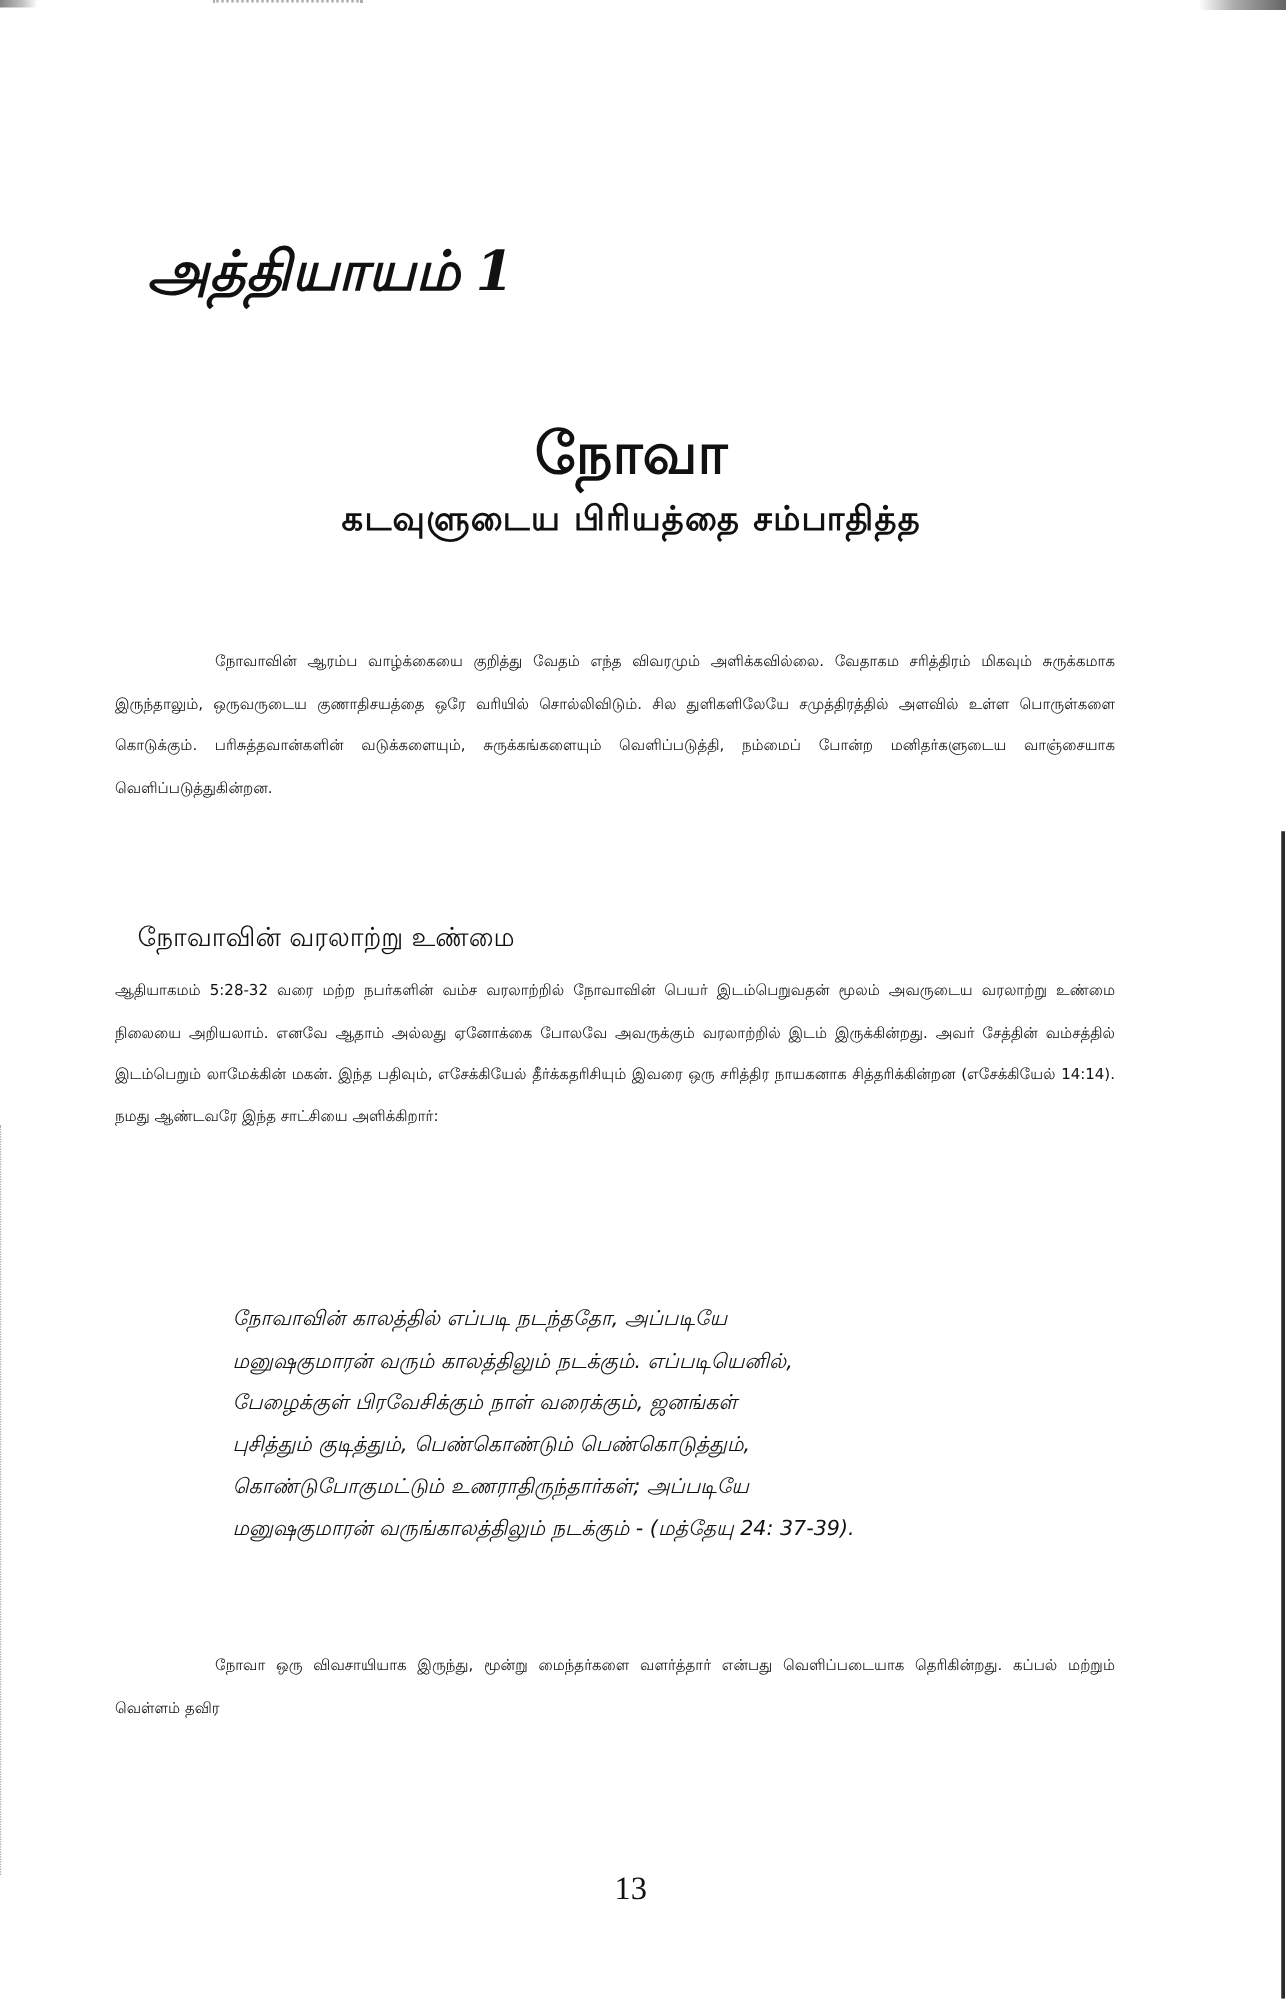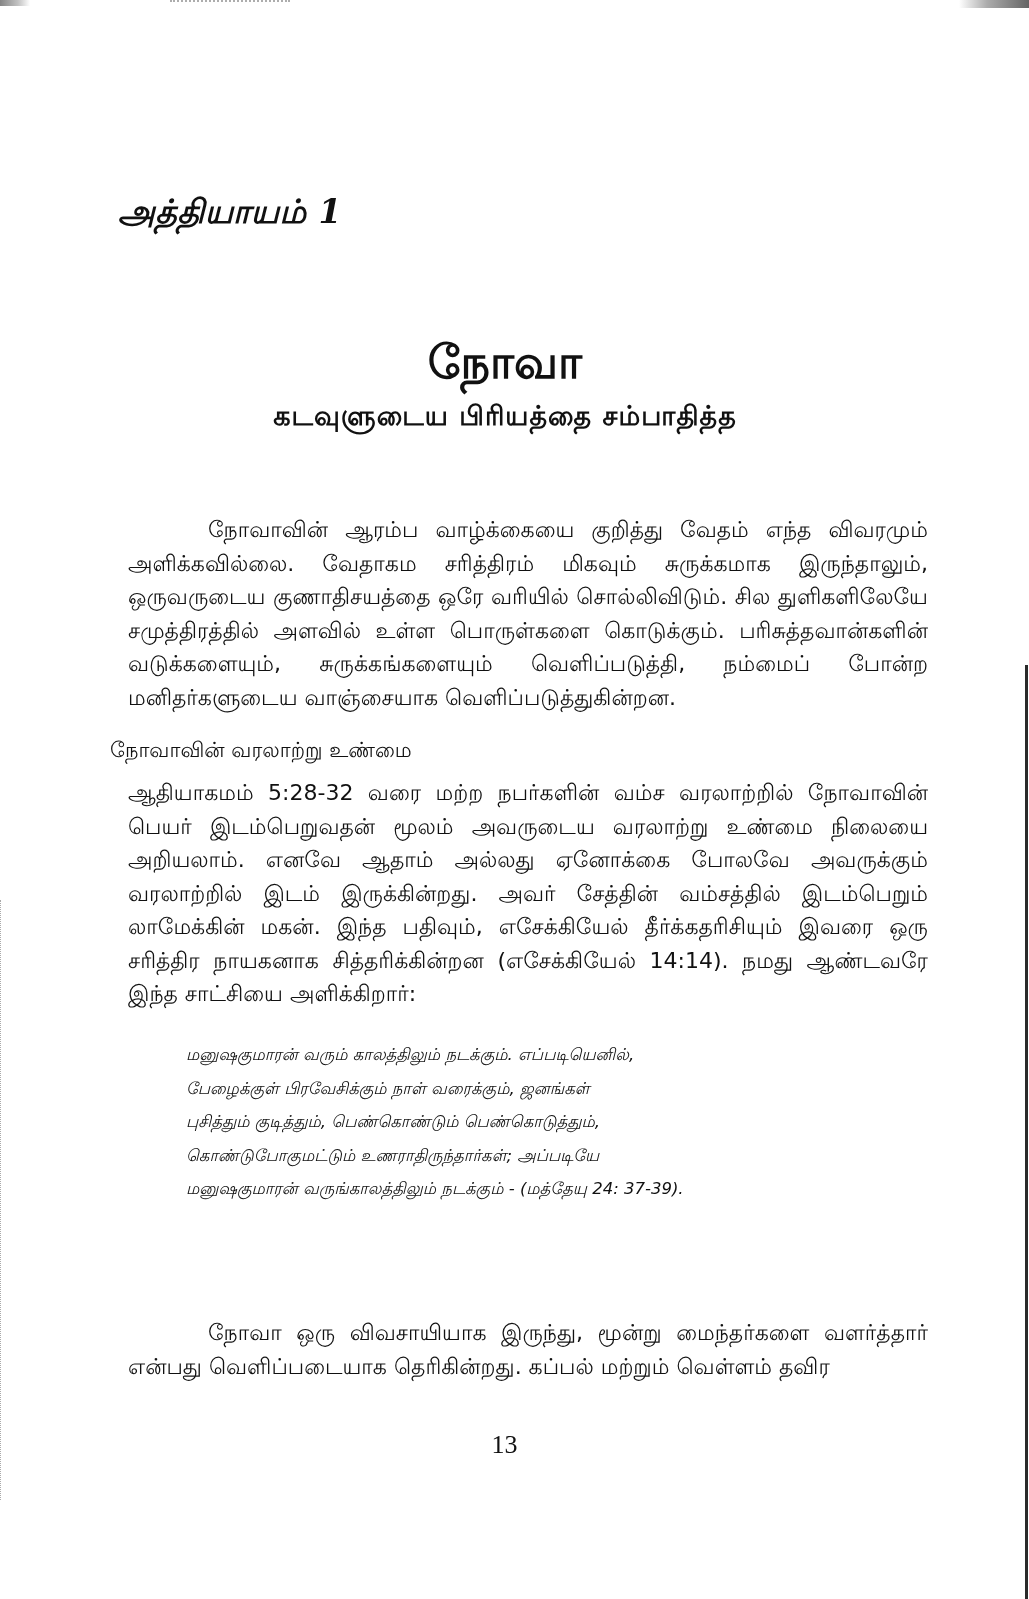--- a/index.html
+++ b/index.html
@@ -35,21 +35,21 @@
     }
     .scan-left-edge {
       position: absolute; left: 0; top: 900px; width: 2px; height: 600px;
       border-left: 1px dotted #aaa;
     }
 
     .chapter-label {
       position: absolute;
       left: 118px;
       top: 192px;
-      font-size: 33px;
+      font-size: 44px;
       font-weight: bold;
       font-style: italic;
       letter-spacing: 0.5px;
     }
     .chapter-label .num {
       font-family: "DejaVu Serif", "Liberation Serif", serif;
       margin-left: 12px;
     }
 
     .title-block {
@@ -66,23 +66,23 @@
       margin-top: 16px;
     }
     .title-sub {
       font-size: 27px;
       line-height: 52px;
       letter-spacing: 1px;
     }
 
     .body-text {
       position: absolute;
-      left: 128px;
+      left: 92px;
       width: 800px;
-      font-size: 22px;
+      font-size: 12px;
       line-height: 33.5px;
       text-align: justify;
     }
     .p-indent { text-indent: 80px; }
     .para1 { top: 513px; }
 
     .section-heading {
       position: absolute;
       left: 110px;
       top: 738px;
@@ -101,21 +101,21 @@
       font-style: italic;
     }
     .quote .line { display: block; white-space: nowrap; }
 
     .para3 { top: 1316px; }
 
     .page-number {
       position: absolute;
       left: 0;
       width: 1009px;
-      top: 1430px;
+      top: 1496px;
       text-align: center;
       font-family: "Liberation Serif", "DejaVu Serif", serif;
       font-size: 26px;
     }
   </style>
 </head>
 <body>
 
 <div class="scan-top-left"></div>
 <div class="scan-top-mid"></div>
@@ -132,20 +132,21 @@
   <div class="title-sub">கடவுளுடைய பிரியத்தை சம்பாதித்த</div>
 </div>
 
 <p class="body-text p-indent para1" style="margin:0;">நோவாவின் ஆரம்ப வாழ்க்கையை குறித்து வேதம் எந்த விவரமும் அளிக்கவில்லை. வேதாகம சரித்திரம் மிகவும் சுருக்கமாக இருந்தாலும், ஒருவருடைய குணாதிசயத்தை ஒரே வரியில் சொல்லிவிடும். சில துளிகளிலேயே சமுத்திரத்தில் அளவில் உள்ள பொருள்களை கொடுக்கும். பரிசுத்தவான்களின் வடுக்களையும், சுருக்கங்களையும் வெளிப்படுத்தி, நம்மைப் போன்ற மனிதர்களுடைய வாஞ்சையாக வெளிப்படுத்துகின்றன.</p>
 
 <div class="section-heading">நோவாவின் வரலாற்று உண்மை</div>
 
 <p class="body-text para2" style="margin:0;">ஆதியாகமம் 5:28-32 வரை மற்ற நபர்களின் வம்ச வரலாற்றில் நோவாவின் பெயர் இடம்பெறுவதன் மூலம் அவருடைய வரலாற்று உண்மை நிலையை அறியலாம். எனவே ஆதாம் அல்லது ஏனோக்கை போலவே அவருக்கும் வரலாற்றில் இடம் இருக்கின்றது. அவர் சேத்தின் வம்சத்தில் இடம்பெறும் லாமேக்கின் மகன். இந்த பதிவும், எசேக்கியேல் தீர்க்கதரிசியும் இவரை ஒரு சரித்திர நாயகனாக சித்தரிக்கின்றன (எசேக்கியேல் 14:14). நமது ஆண்டவரே இந்த சாட்சியை அளிக்கிறார்:</p>
 
 <blockquote class="quote" style="margin:0;">
+  <span class="line">நோவாவின் காலத்தில் எப்படி நடந்ததோ, அப்படியே</span>
   <span class="line">மனுஷகுமாரன் வரும் காலத்திலும் நடக்கும். எப்படியெனில்,</span>
   <span class="line">பேழைக்குள் பிரவேசிக்கும் நாள் வரைக்கும், ஜனங்கள்</span>
   <span class="line">புசித்தும் குடித்தும், பெண்கொண்டும் பெண்கொடுத்தும்,</span>
   <span class="line">கொண்டுபோகுமட்டும் உணராதிருந்தார்கள்; அப்படியே</span>
   <span class="line">மனுஷகுமாரன் வருங்காலத்திலும் நடக்கும்  - (மத்தேயு 24: 37-39).</span>
 </blockquote>
 
 <p class="body-text p-indent para3" style="margin:0;">நோவா ஒரு விவசாயியாக இருந்து, மூன்று மைந்தர்களை வளர்த்தார் என்பது வெளிப்படையாக தெரிகின்றது. கப்பல் மற்றும் வெள்ளம் தவிர</p>
 
 <div class="page-number">13</div>

